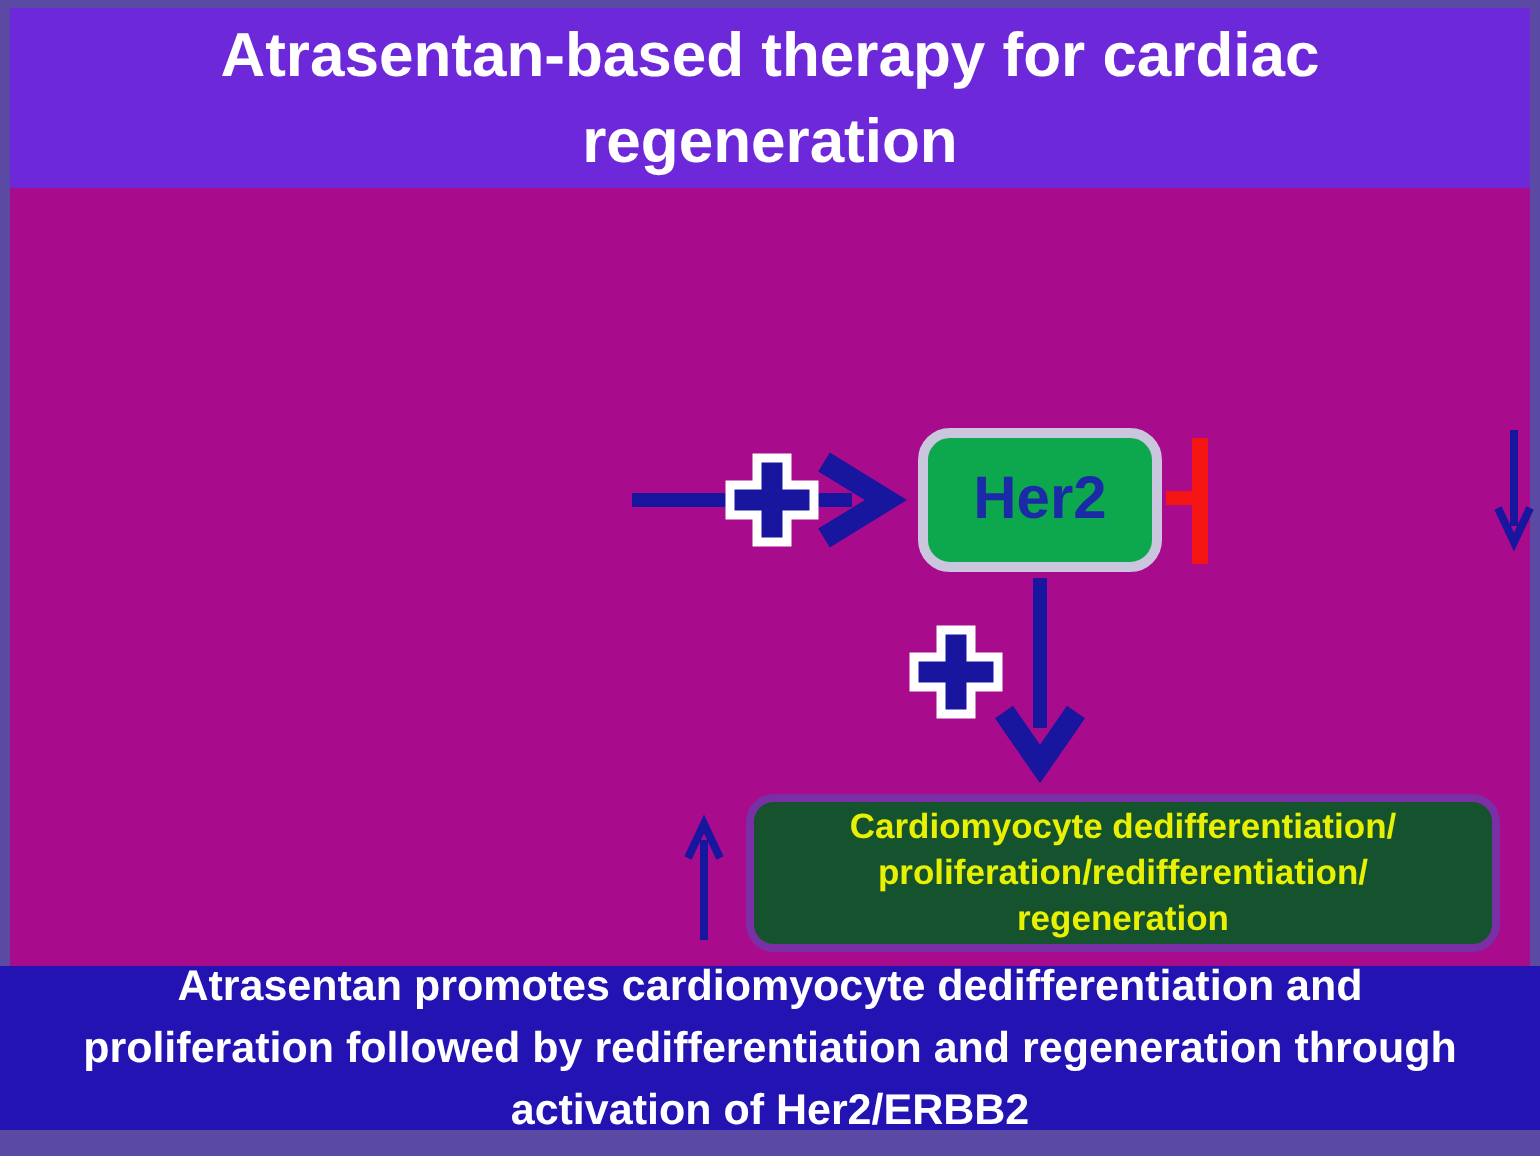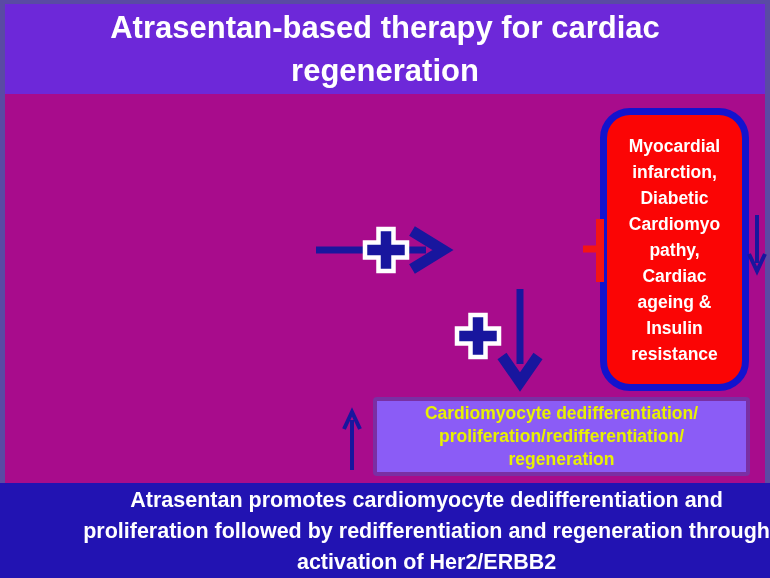--- a/index.html
+++ b/index.html
@@ -35,29 +35,29 @@
   .red-box{
     position:absolute;left:600px;top:108px;width:149px;height:283px;
     background:#FB0505;border:7px solid #1313CE;border-radius:30px;
     display:flex;align-items:center;justify-content:center;box-sizing:border-box;
   }
   .red-box div{
     color:#FFFFFF;font-size:17.5px;line-height:26px;text-align:center;white-space:pre-line;
   }
   .green-box{
     position:absolute;left:373px;top:397px;width:377px;height:79px;
-    background:#8b5cf6;border:4px solid #7A2FA4;border-radius:4px;
+    background:#14532d;border:4px solid #7A2FA4;border-radius:14px;
     display:flex;align-items:center;justify-content:center;box-sizing:border-box;
   }
   .green-box div{
     color:#E8F103;font-size:17.5px;line-height:23px;text-align:center;white-space:pre-line;
   }
   .bottom-banner{
-    position:absolute;left:0;top:483px;width:770px;height:96px;
-    background:#2213B2;display:flex;align-items:center;justify-content:flex-end;
+    position:absolute;left:0;top:483px;width:770px;height:82px;
+    background:#2213B2;display:flex;align-items:center;justify-content:center;
   }
   .bottom-banner div{
     color:#FFFFFF;font-size:21.5px;line-height:31px;text-align:center;white-space:pre-line;
   }
   .connectors{
     position:absolute;left:0;top:0;width:770px;height:578px;pointer-events:none;
   }
 </style>
 </head>
 <body>
@@ -65,32 +65,24 @@
 <div class="stage">
 
   <div class="title-banner">
     <div class="title-text">Atrasentan-based therapy for cardiac
 regeneration</div>
   </div>
 
   <div class="main-area"></div>
 
 
+  <div class="her2-box">
+    <span>Her2</span>
+  </div>
 
-  <div class="red-box">
-    <div>Myocardial
-infarction,
-Diabetic
-Cardiomyo
-pathy,
-Cardiac
-ageing &amp;
-Insulin
-resistance</div>
-  </div>
 
   <div class="green-box">
     <div>Cardiomyocyte dedifferentiation/
 proliferation/redifferentiation/
 regeneration</div>
   </div>
 
   <svg class="connectors" viewBox="0 0 770 578" xmlns="http://www.w3.org/2000/svg">
 
     <g>

